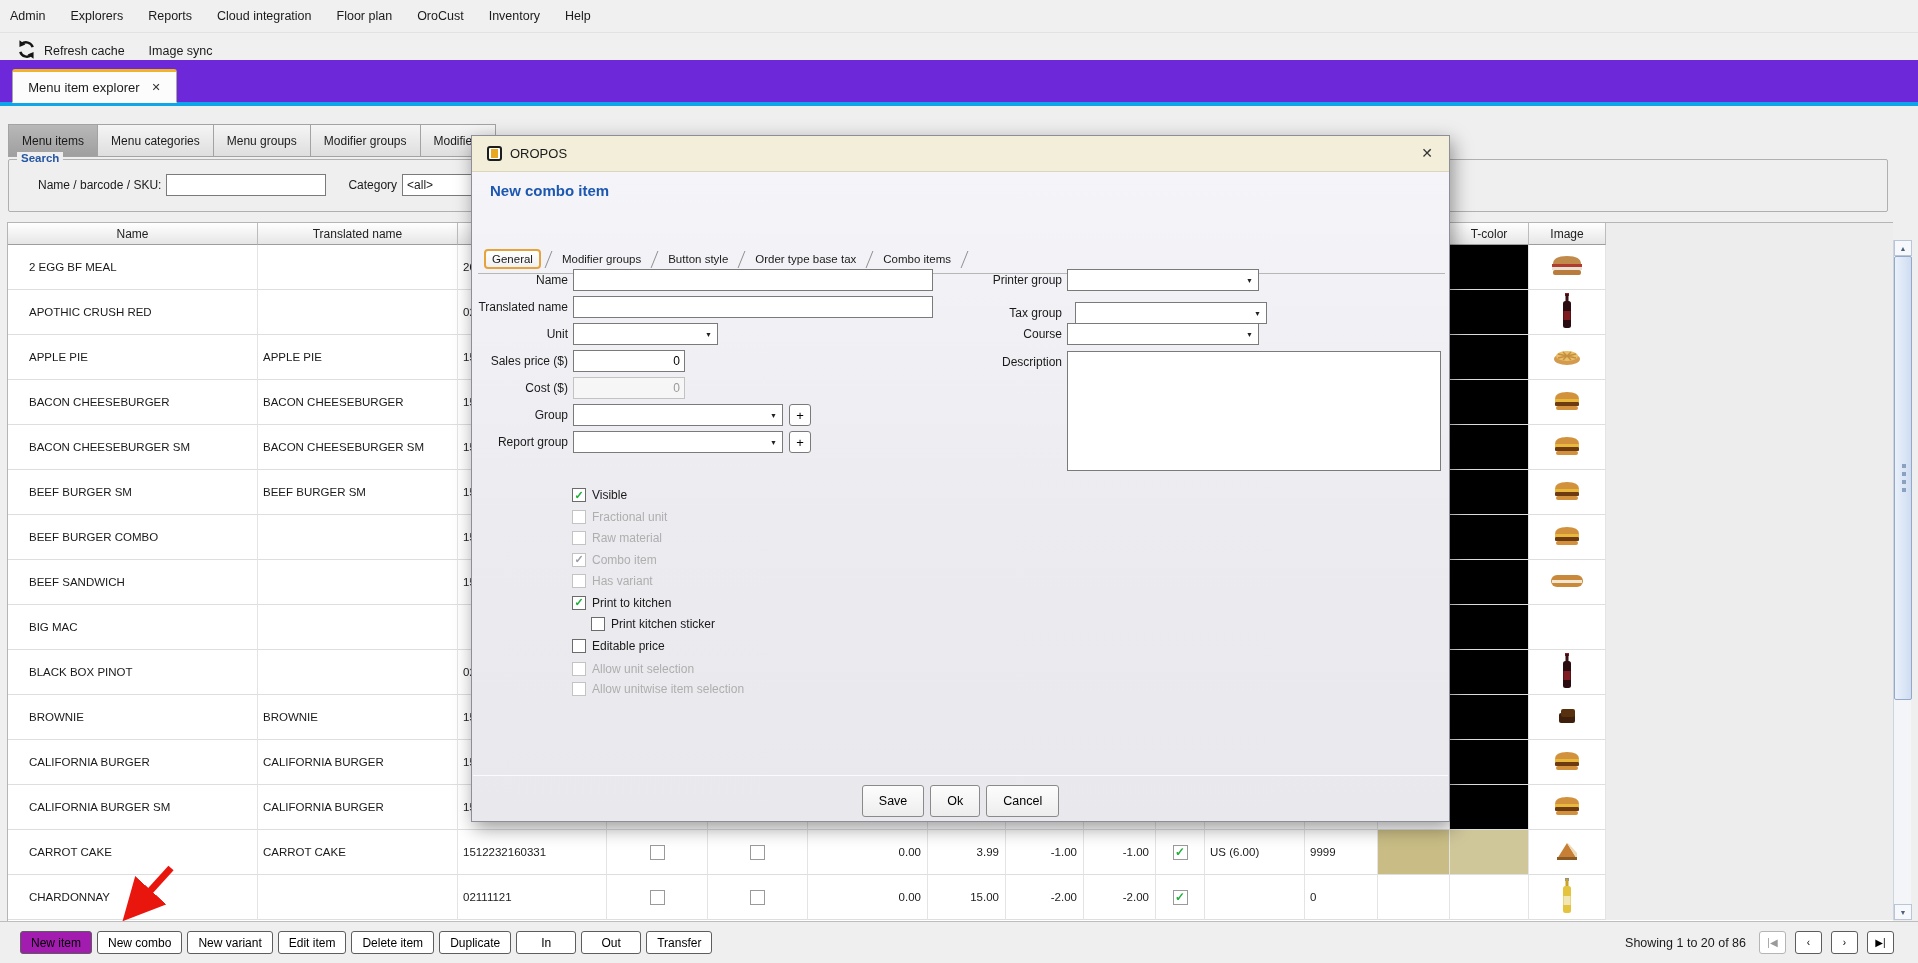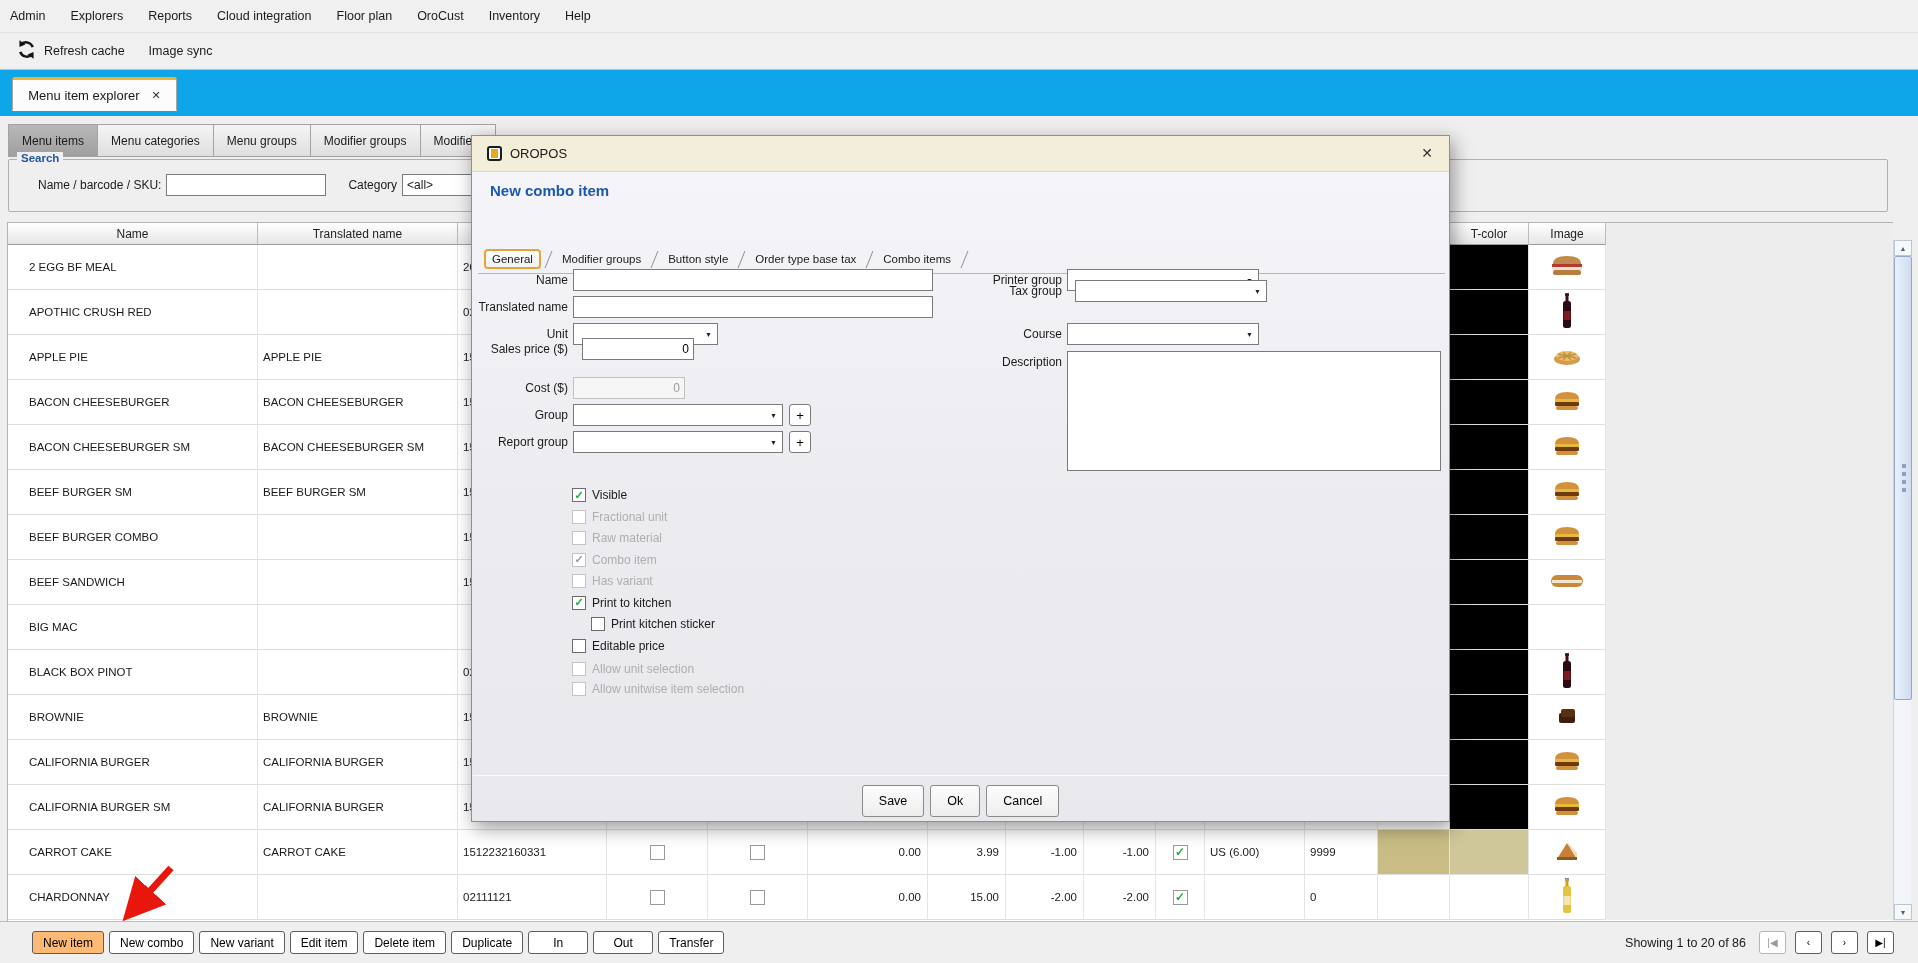--- a/index.html
+++ b/index.html
@@ -11,21 +11,21 @@
   #menubar { position:absolute; left:0; top:0; width:1918px; height:33px; background:#f1f0f0;
              display:flex; align-items:center; gap:25px; padding-left:10px; border-bottom:1px solid #e3e2e2; }
   .menu-item { font-size:12.5px; cursor:default; }
 
   
   #toolbar { position:absolute; left:0; top:33px; width:1918px; height:37px; background:#f1f0f0;
              border-bottom:1px solid #bdbdbd; display:flex; align-items:center; gap:8px; padding-left:8px; }
   .tool-btn { display:flex; align-items:center; gap:7px; font-size:12.5px; padding:4px 8px; }
 
   
-  #tabbar { position:absolute; left:0; top:70px; width:1918px; height:46px; background:#0ea5e9; border-bottom:6px solid #0ea5e9; }
+  #tabbar { position:absolute; left:0; top:60px; width:1918px; height:46px; background:#6d28d9; border-bottom:4px solid #0ea5e9; }
   #doc-tab { position:absolute; left:12px; bottom:-1px; height:34px; width:165px; background:#fcfcfc;
              border:1px solid #a6a6a6; border-bottom:1px solid #fcfcfc; border-top:3px solid #f0b428;
              border-radius:3px 3px 0 0; display:flex; align-items:center; justify-content:center; gap:12px; font-size:13px; }
   #doc-tab .close { font-size:11px; color:#333; cursor:pointer; }
 
   
   #content { position:absolute; left:0; top:120px; width:1918px; height:805px; background:#f0efef; }
 
   #subtabs { position:absolute; left:8px; top:4px; height:33px; display:flex; border:1px solid #a3a3a3; border-left:none; }
   .subtab { height:100%; display:flex; align-items:center; padding:0 13px; font-size:12px;
@@ -69,21 +69,21 @@
               background:linear-gradient(90deg,#eaf1fc,#cfdcf0); border:1px solid #93a9c7; border-radius:2px; }
   #sb-grip { position:absolute; left:7px; top:50%; width:4px; height:4px; margin-top:-14px; background:#8ba1c0;
              box-shadow:0 8px 0 #8ba1c0, 0 16px 0 #8ba1c0, 0 24px 0 #8ba1c0; }
 
   
   #bottombar { position:absolute; left:0; top:921px; width:1918px; height:42px; background:#f0efef;
                border-top:1px solid #bdbdbd; display:flex; align-items:center; }
   #bottom-buttons { display:flex; gap:5px; margin-left:20px; }
   .bbtn { height:23px; border:1px solid #5d5d5d; border-radius:3px; background:#fff; font-size:12px;
           padding:0 10px; display:flex; align-items:center; cursor:pointer; font-family:inherit; }
-  .bbtn.green { background:#fdba74;margin-left:12px; }
+  .bbtn.green { background:#a21caf; }
   .bbtn.wide { min-width:60px; justify-content:center; }
   #paging { margin-left:auto; margin-right:24px; display:flex; align-items:center; gap:9px; }
   #paging-status { font-size:12.5px; margin-right:4px; }
   .pg-btn { width:27px; height:23px; border:1px solid #5d5d5d; border-radius:3px; background:#fff;
             display:flex; align-items:center; justify-content:center; font-size:10px; cursor:pointer; }
   .pg-btn.disabled { color:#9a9a9a; border-color:#b5b5b5; }
 
   
   #modal { position:absolute; left:471px; top:135px; width:979px; height:687px; z-index:50;
            background:linear-gradient(180deg,#f6f5f9 0%,#ecebf0 55%,#e9e8ed 100%);
@@ -650,21 +650,21 @@
     <div class="frow" style="left:4px; top:160px;">
       <span class="flabel">Translated name</span>
       <input class="tinput" style="width: 360px;" value="">
     </div>
     <div class="frow" style="left:4px; top:187px;">
       <span class="flabel">Unit</span>
       <div class="combo" style="width:145px">
         <span class="arrow">▼</span>
       </div>
     </div>
-    <div class="frow" style="left:4px; top:202px;gap:9px;">
+    <div class="frow" style="left:4px; top:214px;">
       <span class="flabel">Sales price ($)</span>
       <input class="tinput numval" style="width: 112px;" value="0">
     </div>
     <div class="frow" style="left:4px; top:241px;">
       <span class="flabel">Cost ($)</span>
       <input class="tinput numval" style="width: 112px;" disabled="" value="0">
     </div>
     <div class="frow" style="left:4px; top:268px;">
       <span class="flabel">Group</span>
       <div class="combo" style="width:210px">
@@ -679,21 +679,21 @@
       </div>
       <button class="plusbtn">+</button>
     </div>
 
     <div class="frow" style="left:497px; top:133px;">
       <span class="flabel r">Printer group</span>
       <div class="combo" style="width:192px">
         <span class="arrow">▼</span>
       </div>
     </div>
-    <div class="frow" style="left:497px; top:144px;gap:8px;">
+    <div class="frow" style="left:497px; top:166px;gap:8px;">
       <span class="flabel r">Tax group</span>
       <div class="combo" style="width:192px">
         <span class="arrow">▼</span>
       </div>
     </div>
     <div class="frow" style="left:497px; top:187px;">
       <span class="flabel r">Course</span>
       <div class="combo" style="width:192px">
         <span class="arrow">▼</span>
       </div>

